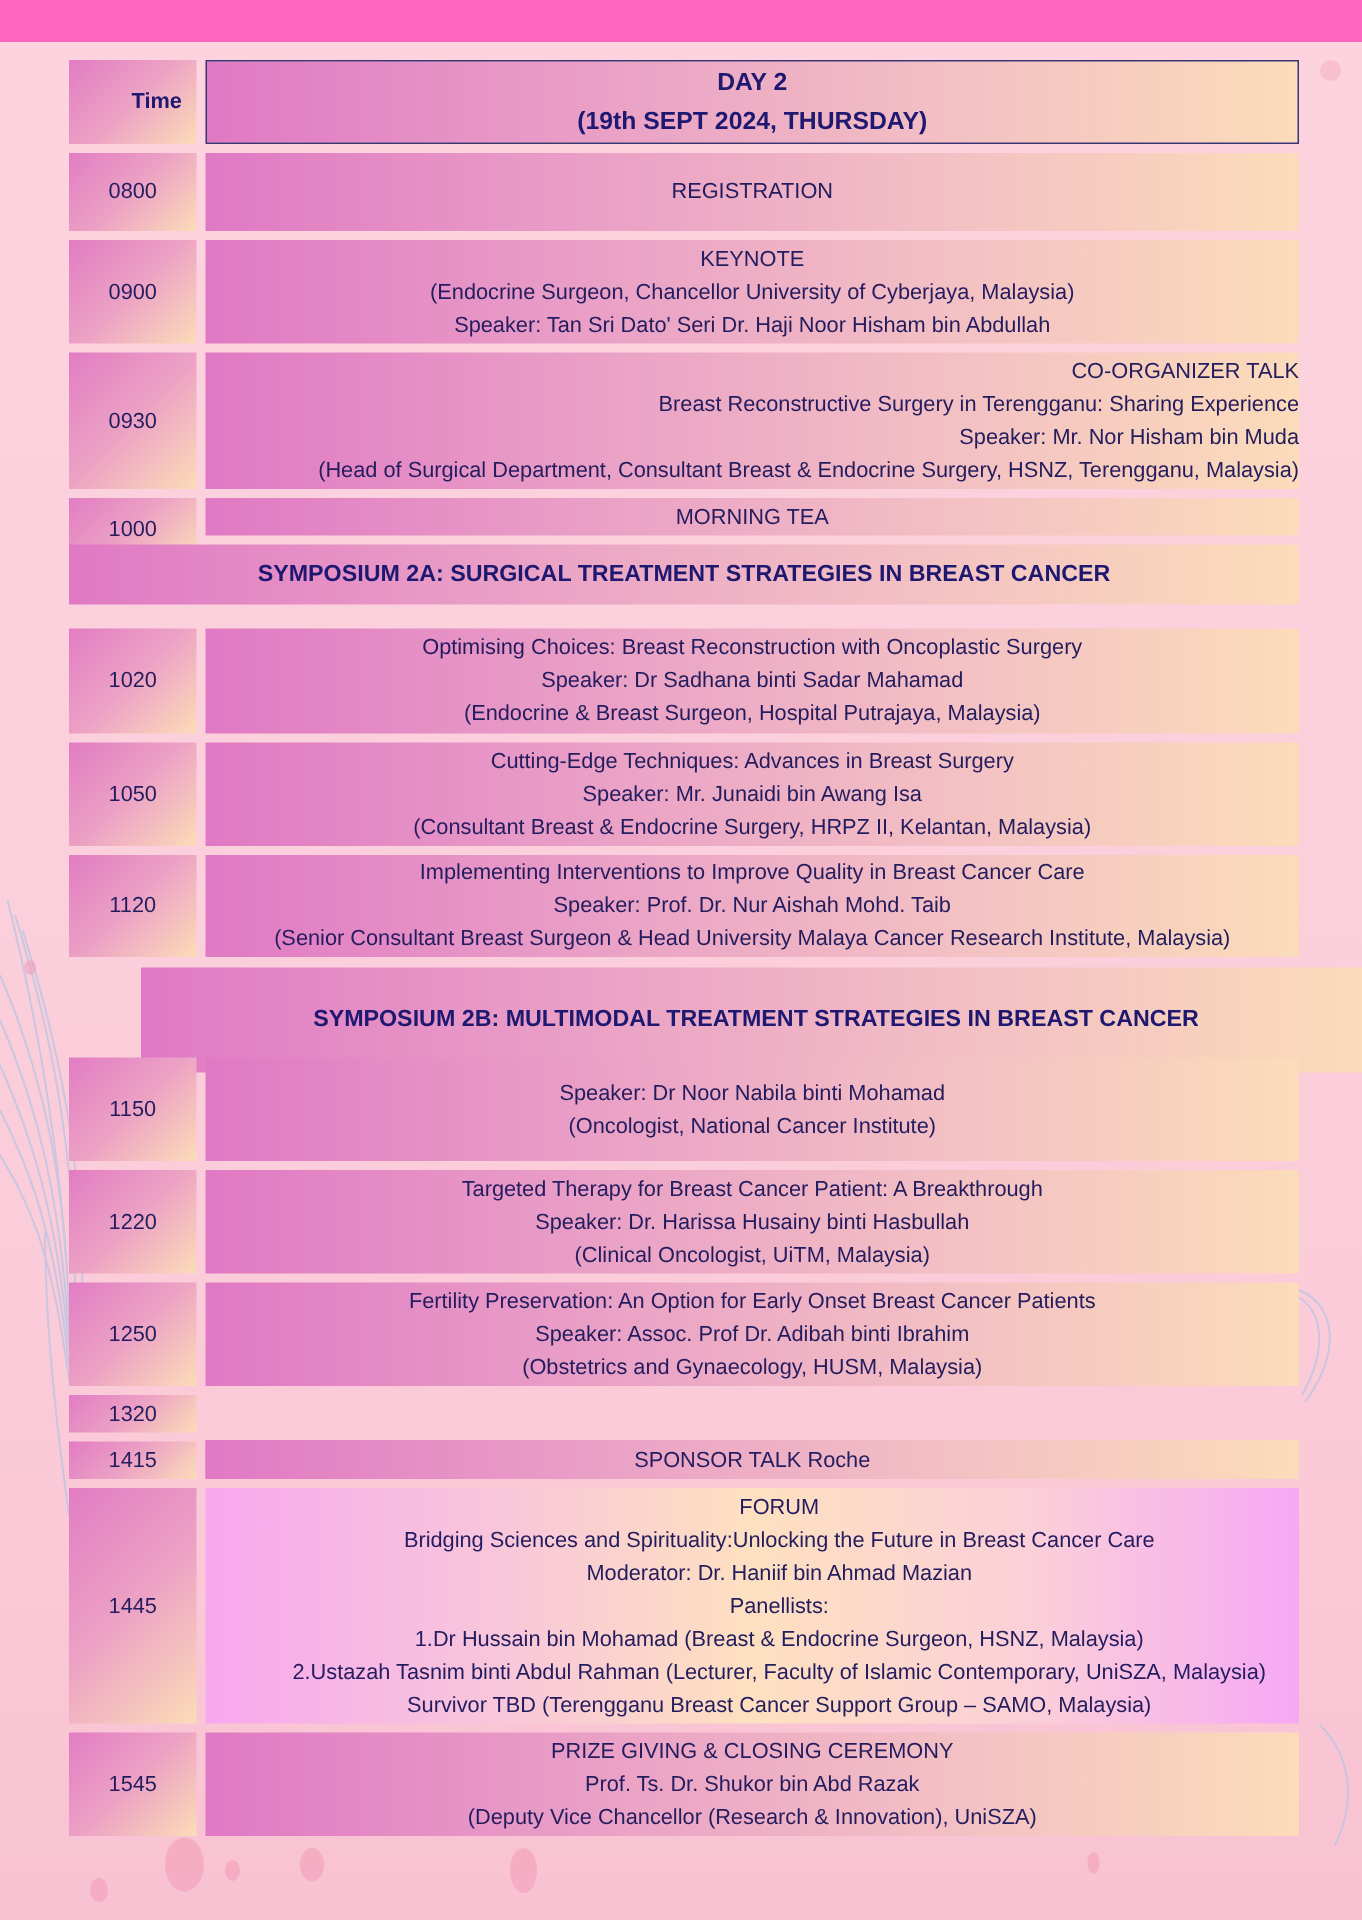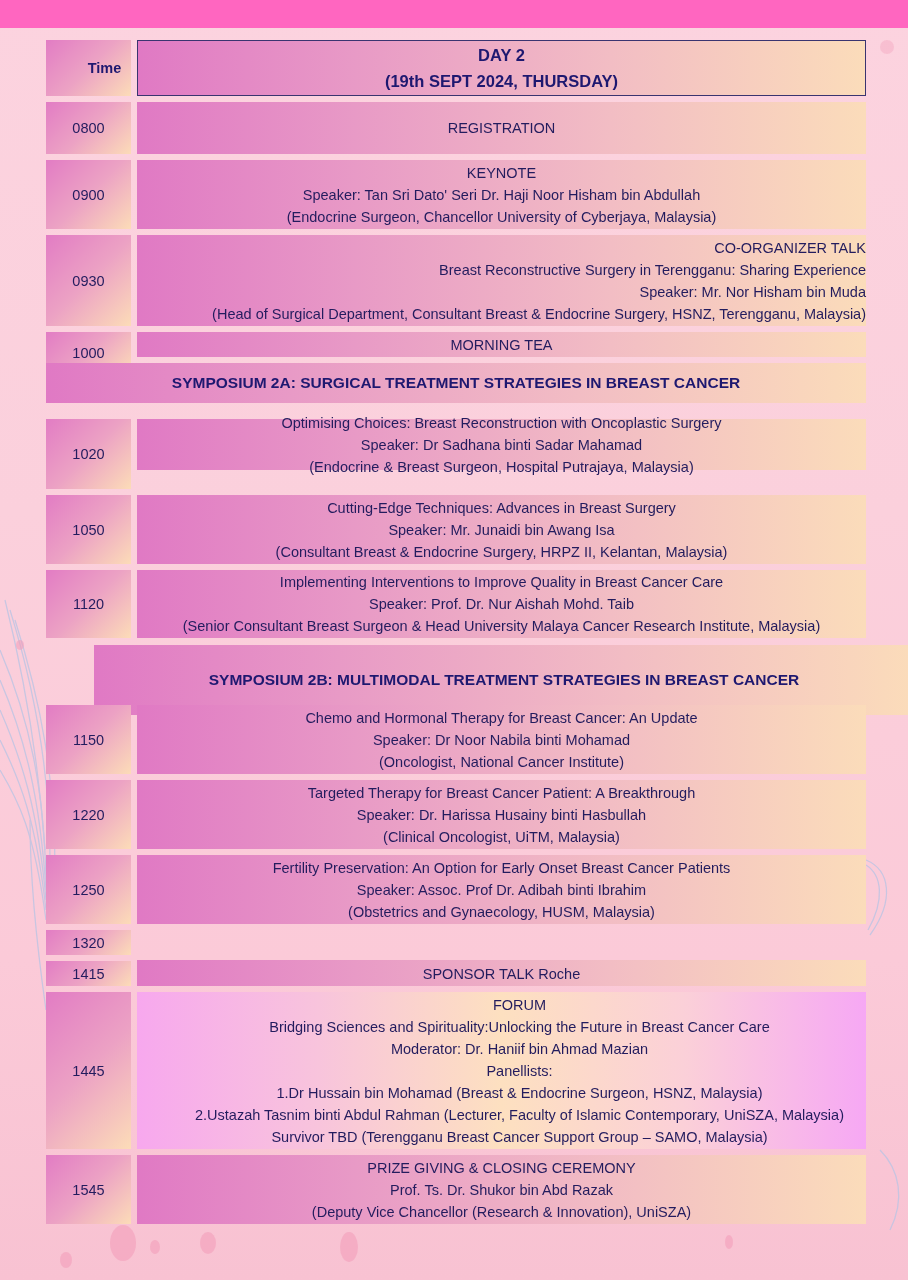--- a/index.html
+++ b/index.html
@@ -85,22 +85,22 @@
   </div>
 <div class="cell content" style="top:102px;height:52px;">
   <span>REGISTRATION</span>
 </div>
 
 <div class="cell time" style="top:160px;height:69px;">
     <span>0900</span>
   </div>
 <div class="cell content" style="top:160px;height:69px;">
   <span>KEYNOTE</span>
+  <span>(Endocrine Surgeon, Chancellor University of Cyberjaya, Malaysia)</span>
   <span>Speaker: Tan Sri Dato' Seri Dr. Haji Noor Hisham bin Abdullah</span>
-  <span>(Endocrine Surgeon, Chancellor University of Cyberjaya, Malaysia)</span>
 </div>
 
 <div class="cell time" style="top:235px;height:91px;">
     <span>0930</span>
   </div>
 <div class="cell content" style="top:235px;height:91px;align-items:flex-end;">
   <span>CO-ORGANIZER TALK</span>
   <span>Breast Reconstructive Surgery in Terengganu: Sharing Experience</span>
   <span>Speaker: Mr. Nor Hisham bin Muda</span>
   <span>(Head of Surgical Department, Consultant Breast &amp; Endocrine Surgery, HSNZ, Terengganu, Malaysia)</span>
@@ -113,21 +113,21 @@
   <span>MORNING TEA</span>
 </div>
 
 <div class="cell full" style="top:363px;height:40px;">
   <span>SYMPOSIUM 2A: SURGICAL TREATMENT STRATEGIES IN BREAST CANCER</span>
 </div>
 
 <div class="cell time" style="top:419px;height:70px;">
     <span>1020</span>
   </div>
-<div class="cell content" style="top:419px;height:51px;">
+<div class="cell content" style="top:419px;height:70px;">
   <span>Optimising Choices: Breast Reconstruction with Oncoplastic Surgery</span>
   <span>Speaker: Dr Sadhana binti Sadar Mahamad</span>
   <span>(Endocrine &amp; Breast Surgeon, Hospital Putrajaya, Malaysia)</span>
 </div>
 
 <div class="cell time" style="top:495px;height:69px;">
     <span>1050</span>
   </div>
 <div class="cell content" style="top:495px;height:69px;">
   <span>Cutting-Edge Techniques: Advances in Breast Surgery</span>
@@ -145,21 +145,20 @@
 </div>
 
 <div class="cell full" style="top:645px;height:70px;margin-left:48px;">
   <span>SYMPOSIUM 2B: MULTIMODAL TREATMENT STRATEGIES IN BREAST CANCER</span>
 </div>
 
 <div class="cell time" style="top:705px;height:69px;">
     <span>1150</span>
   </div>
 <div class="cell content" style="top:705px;height:69px;">
-  <span>Chemo and Hormonal Therapy for Breast Cancer: An Update</span>
   <span>Speaker: Dr Noor Nabila binti Mohamad</span>
   <span>(Oncologist, National Cancer Institute)</span>
 </div>
 
 <div class="cell time" style="top:780px;height:69px;">
     <span>1220</span>
   </div>
 <div class="cell content" style="top:780px;height:69px;">
   <span>Targeted Therapy for Breast Cancer Patient: A Breakthrough</span>
   <span>Speaker: Dr. Harissa Husainy binti Hasbullah</span>

